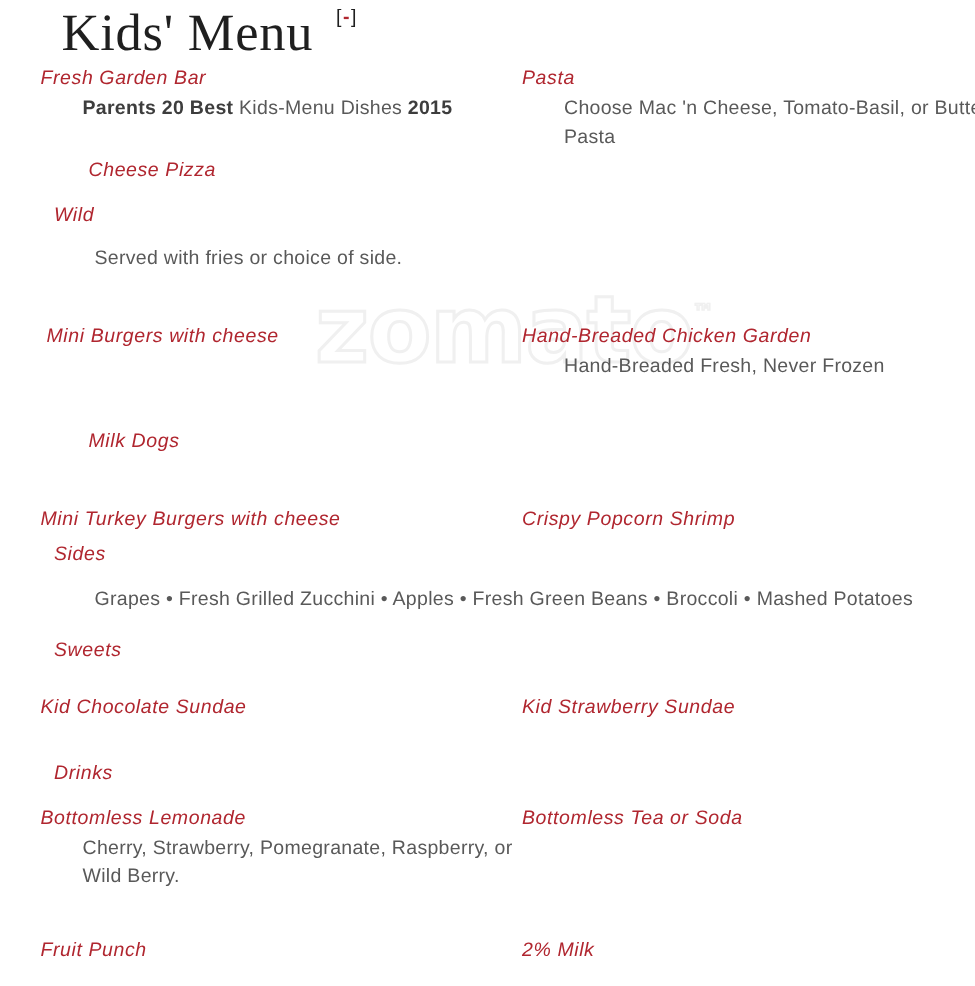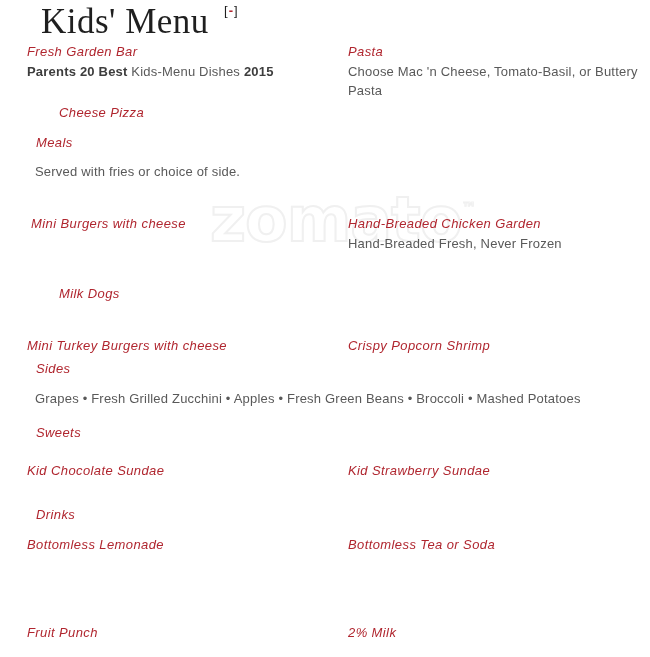--- a/index.html
+++ b/index.html
@@ -54,20 +54,21 @@
     letter-spacing:0.4px;
     white-space:nowrap;
     font-style:italic;
   }
   .desc{
     color:var(--gray);
     font-size:13px;
     letter-spacing:0.2px;
     line-height:19px;
     margin-top:3px;
+    margin-left:28px;
   }
   .desc .b{font-weight:bold;color:var(--darkbold);}
   .w290{width:292px;white-space:normal;}
   .w310{width:310px;white-space:normal;}
   .nowrap{white-space:nowrap;}
 </style>
 </head>
 <body>
 
 <div id="canvas">
@@ -80,21 +81,21 @@
   <div class="entry" style="left:27px;top:44px">
     <div class="name">Fresh Garden Bar</div>
     <div class="desc nowrap"><span class="b">Parents 20 Best</span><span> Kids-Menu Dishes </span><span class="b">2015</span></div>
   </div>
 
   <div class="entry" style="left:59px;top:105px">
     <div class="name">Cheese Pizza</div>
   </div>
 
   <div class="entry" style="left:36px;top:135px">
-    <div class="name">Meals</div>
+    <div class="name">Wild</div>
   </div>
   <div class="entry" style="left:35px;top:159px">
     <div class="desc nowrap">Served with fries or choice of side.</div>
   </div>
 
   <div class="entry" style="left:31px;top:216px">
     <div class="name">Mini Burgers with cheese</div>
   </div>
 
   <div class="entry" style="left:59px;top:286px">
@@ -119,20 +120,21 @@
   <div class="entry" style="left:27px;top:463px">
     <div class="name">Kid Chocolate Sundae</div>
   </div>
 
   <div class="entry" style="left:36px;top:507px">
     <div class="name">Drinks</div>
   </div>
 
   <div class="entry" style="left:27px;top:537px">
     <div class="name">Bottomless Lemonade</div>
+    <div class="desc w310">Cherry, Strawberry, Pomegranate, Raspberry, or Wild Berry.</div>
   </div>
 
   <div class="entry" style="left:27px;top:625px">
     <div class="name">Fruit Punch</div>
   </div>
 
   <div class="entry" style="left:348px;top:44px">
     <div class="name">Pasta</div>
     <div class="desc w290">Choose Mac 'n Cheese, Tomato-Basil, or Buttery Pasta</div>
   </div>

